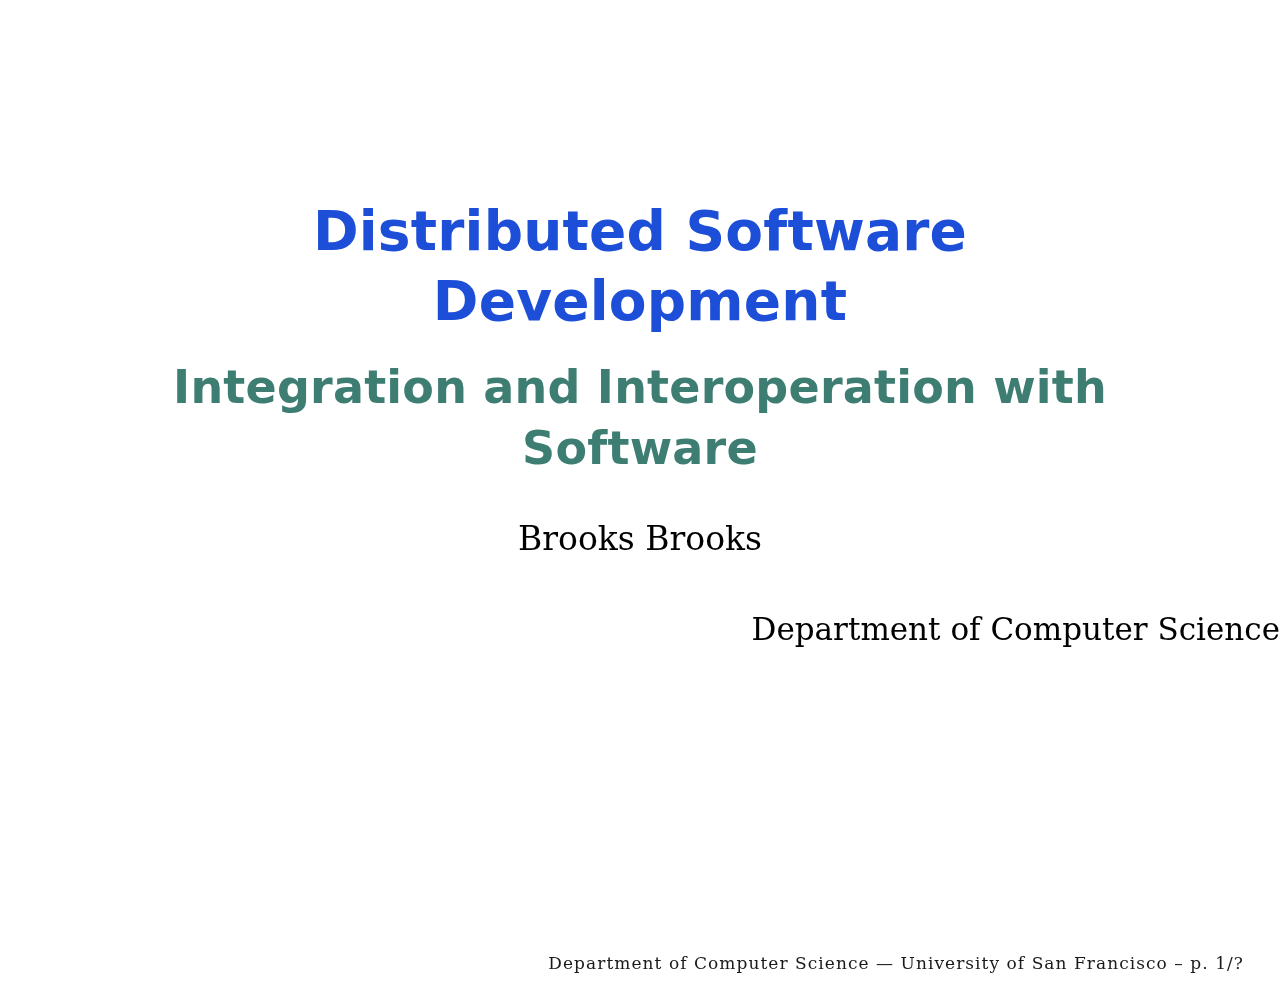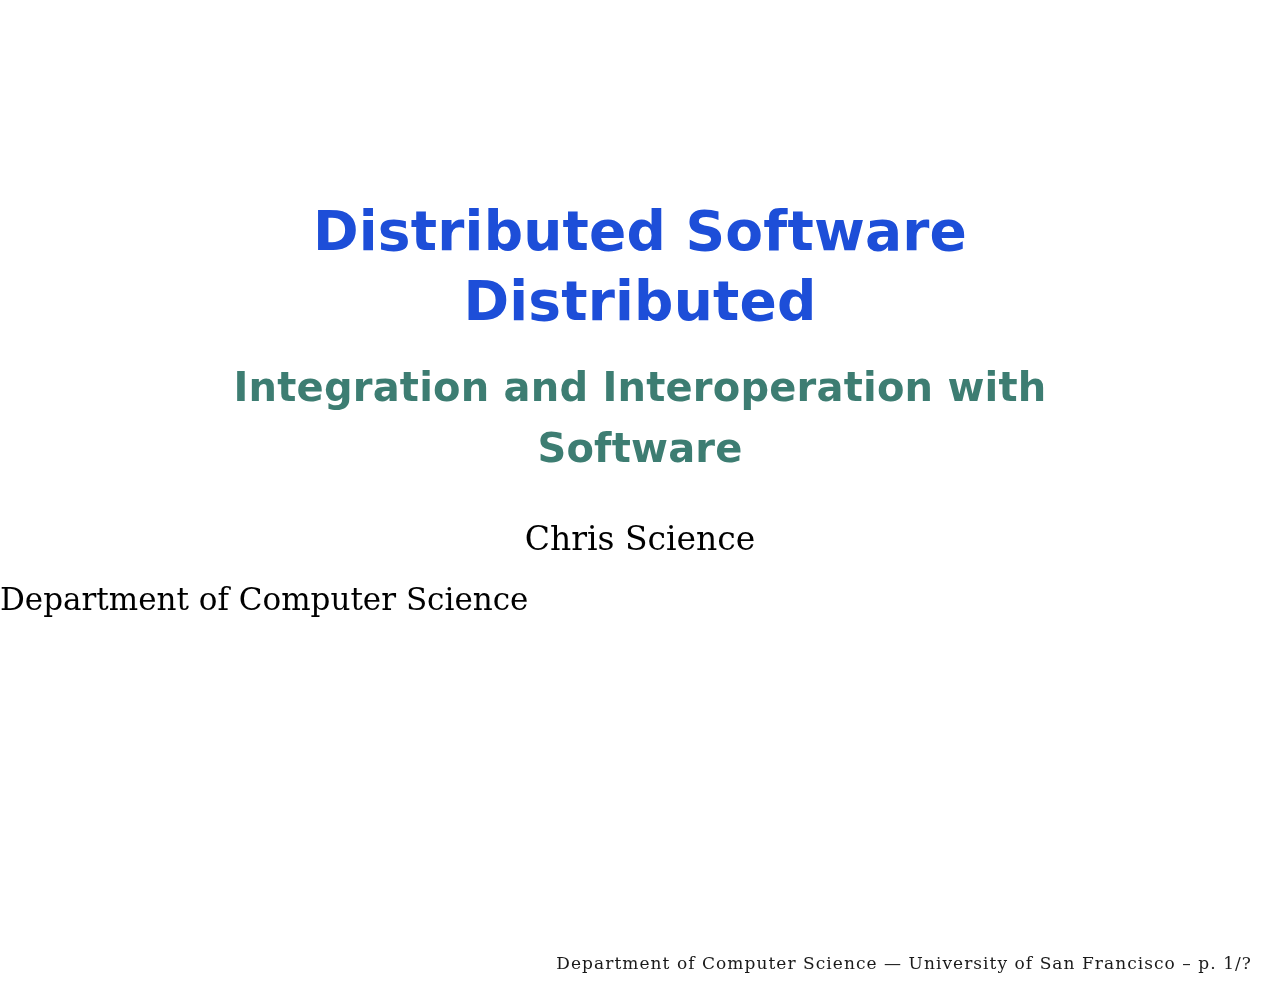--- a/index.html
+++ b/index.html
@@ -44,21 +44,21 @@
     left: 0;
     right: 0;
     top: 357px;
     text-align: center;
   }
 
   .subtitle-line {
     display: block;
     font-family: "DejaVu Sans", "Liberation Sans", sans-serif;
     font-weight: bold;
-    font-size: 40px;
+    font-size: 46px;
     line-height: 61px;
     color: #3d7d72;
     letter-spacing: 0.2px;
     white-space: nowrap;
   }
 
   
   .author-block {
     position: absolute;
     left: 0;
@@ -73,70 +73,70 @@
     font-size: 33px;
     line-height: 42px;
     color: #000000;
     white-space: nowrap;
   }
 
   .affiliation-block {
     position: absolute;
     left: 0;
     right: 0;
-    top: 576px;
-    text-align: left;
+    top: 606px;
+    text-align: right;
   }
 
   .affiliation-line {
     display: block;
     font-family: "DejaVu Serif", "Liberation Serif", serif;
     font-size: 31px;
     line-height: 47px;
     color: #000000;
     white-space: nowrap;
   }
 
   
   .footer {
     position: absolute;
     left: 0;
     right: 0;
     bottom: 16px;
     text-align: right;
-    padding-right: 28px;
+    padding-right: 36px;
     box-sizing: border-box;
   }
 
   .footer-text {
     font-family: "DejaVu Serif", "Liberation Serif", serif;
     font-size: 17px;
     line-height: 20px;
     color: #1a1a1a;
     letter-spacing: 1.05px;
     white-space: nowrap;
   }
 </style>
 </head>
 <body>
 
 <div class="slide">
 
   <div class="title-block">
     <span class="title-line">Distributed Software</span>
-    <span class="title-line">Distributed</span>
+    <span class="title-line">Development</span>
   </div>
 
   <div class="subtitle-block">
     <span class="subtitle-line">Integration and Interoperation with</span>
     <span class="subtitle-line">Software</span>
   </div>
 
   <div class="author-block">
-    <span class="author-name">Chris Science</span>
+    <span class="author-name">Brooks Brooks</span>
   </div>
 
   <div class="affiliation-block">
     <span class="affiliation-line">Department of Computer Science</span>
   </div>
 
   <div class="footer">
     <span class="footer-text">Department of Computer Science — University of San Francisco – p. 1/?</span>
   </div>
 

